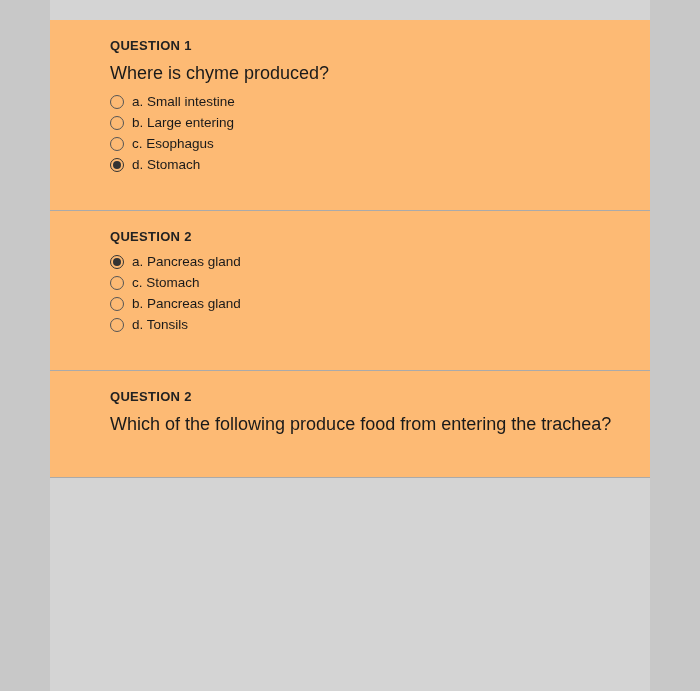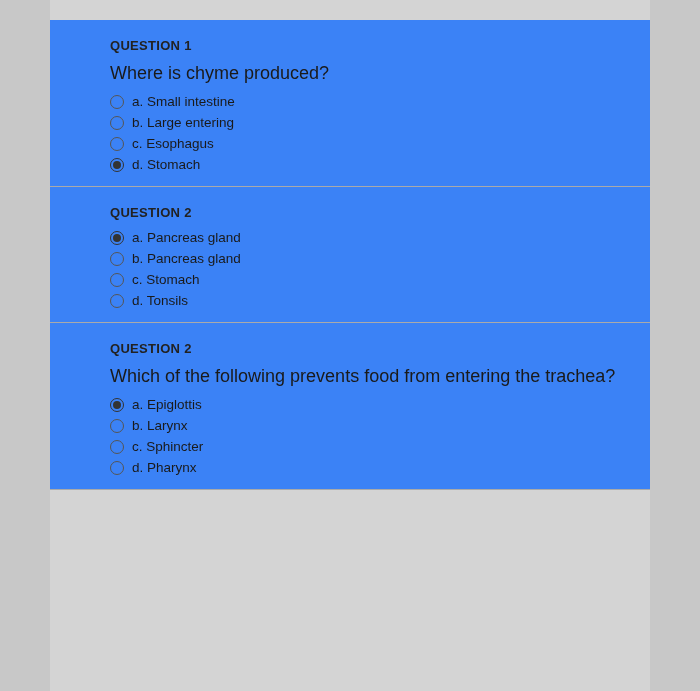--- a/index.html
+++ b/index.html
@@ -21,22 +21,22 @@
     }
 
     .page-container {
       width: 600px;
       background-color: #d4d4d4;
       padding: 20px 0;
       min-height: 691px;
     }
 
     .question-block {
-      background-color: #3b82f6;
-      padding: 18px 30px 8px 60px;
+      background-color: #fdba74;
+      padding: 18px 30px 32px 60px;
       border-bottom: 1px solid #aaa;
     }
 
     .question-label {
       font-weight: bold;
       font-size: 13px;
       margin-bottom: 10px;
       letter-spacing: 0.3px;
     }
 
@@ -121,47 +121,29 @@
     </div>
     <div class="question-block">
       <div class="question-label">QUESTION 2</div>
       <ul class="options-list">
         <li class="option-item">
           <span class="radio-custom selected"></span>
           <span>a. Pancreas gland</span>
         </li>
         <li class="option-item">
           <span class="radio-custom"></span>
-          <span>b. Pancreas gland</span>
+          <span>c. Stomach</span>
         </li>
         <li class="option-item">
           <span class="radio-custom"></span>
-          <span>c. Stomach</span>
+          <span>b. Pancreas gland</span>
         </li>
         <li class="option-item">
           <span class="radio-custom"></span>
           <span>d. Tonsils</span>
         </li>
       </ul>
     </div>
     <div class="question-block">
       <div class="question-label">QUESTION 2</div>
-      <div class="question-text">Which of the following prevents food from entering the trachea?</div>
-      <ul class="options-list">
-        <li class="option-item">
-          <span class="radio-custom selected"></span>
-          <span>a. Epiglottis</span>
-        </li>
-        <li class="option-item">
-          <span class="radio-custom"></span>
-          <span>b. Larynx</span>
-        </li>
-        <li class="option-item">
-          <span class="radio-custom"></span>
-          <span>c. Sphincter</span>
-        </li>
-        <li class="option-item">
-          <span class="radio-custom"></span>
-          <span>d. Pharynx</span>
-        </li>
-      </ul>
+      <div class="question-text">Which of the following produce food from entering the trachea?</div>
     </div>
   </div>
 
 </body></html>

